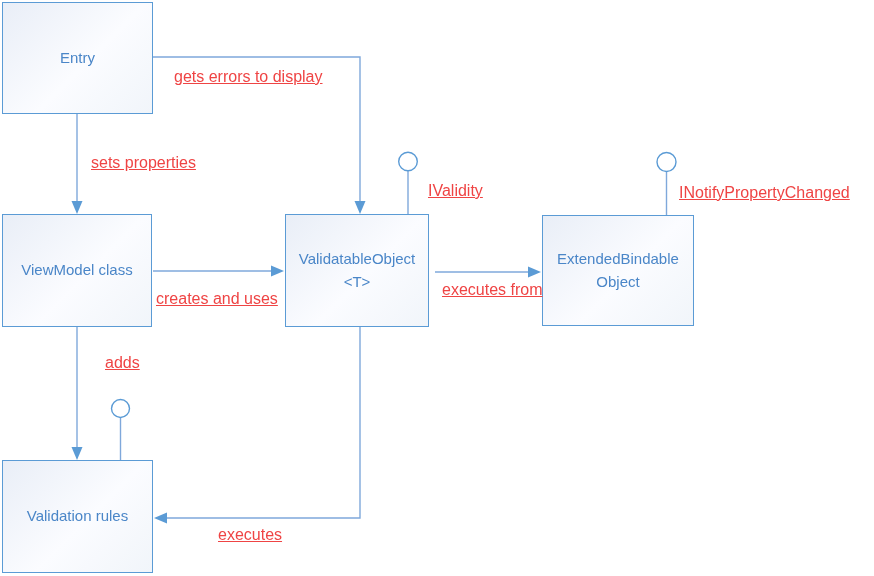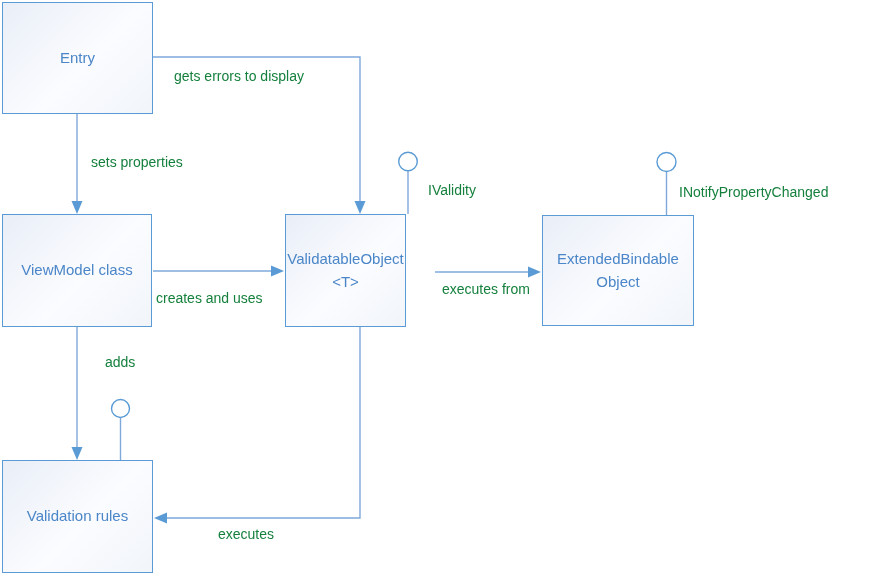--- a/index.html
+++ b/index.html
@@ -29,29 +29,30 @@
     justify-content: center;
     text-align: center;
     color: #4a86c8;
     font-size: 15px;
     line-height: 1.5;
     white-space: pre-line;
   }
 
   .node-entry            { left: 2px;   top: 2px;   width: 151px; height: 112px; }
   .node-viewmodel        { left: 2px;   top: 214px; width: 150px; height: 113px; }
-  .node-validatable      { left: 285px; top: 214px; width: 121px; height: 113px; }
+  .node-validatable      { left: 285px; top: 214px; width: 144px; height: 113px; }
   .node-extended         { left: 542px; top: 215px; width: 152px; height: 111px; }
   .node-validation-rules { left: 2px;   top: 460px; width: 151px; height: 113px; }
 
   .edge-label {
     position: absolute;
-    color: #15803d;
-    font-size: 14px;
+    color: #ef4444;
+    font-size: 16px;
     white-space: nowrap;
+    text-decoration: underline;
   }
 
   .lbl-sets-properties { left: 91px;  top: 154px; }
   .lbl-gets-errors     { left: 174px; top: 68px;  }
   .lbl-creates         { left: 156px; top: 290px; }
   .lbl-derives         { left: 442px; top: 281px; }
   .lbl-adds            { left: 105px; top: 354px; }
   .lbl-executes        { left: 218px; top: 526px; }
   .lbl-ivalidity       { left: 428px; top: 182px; }
   .lbl-inotify         { left: 679px; top: 184px; }

